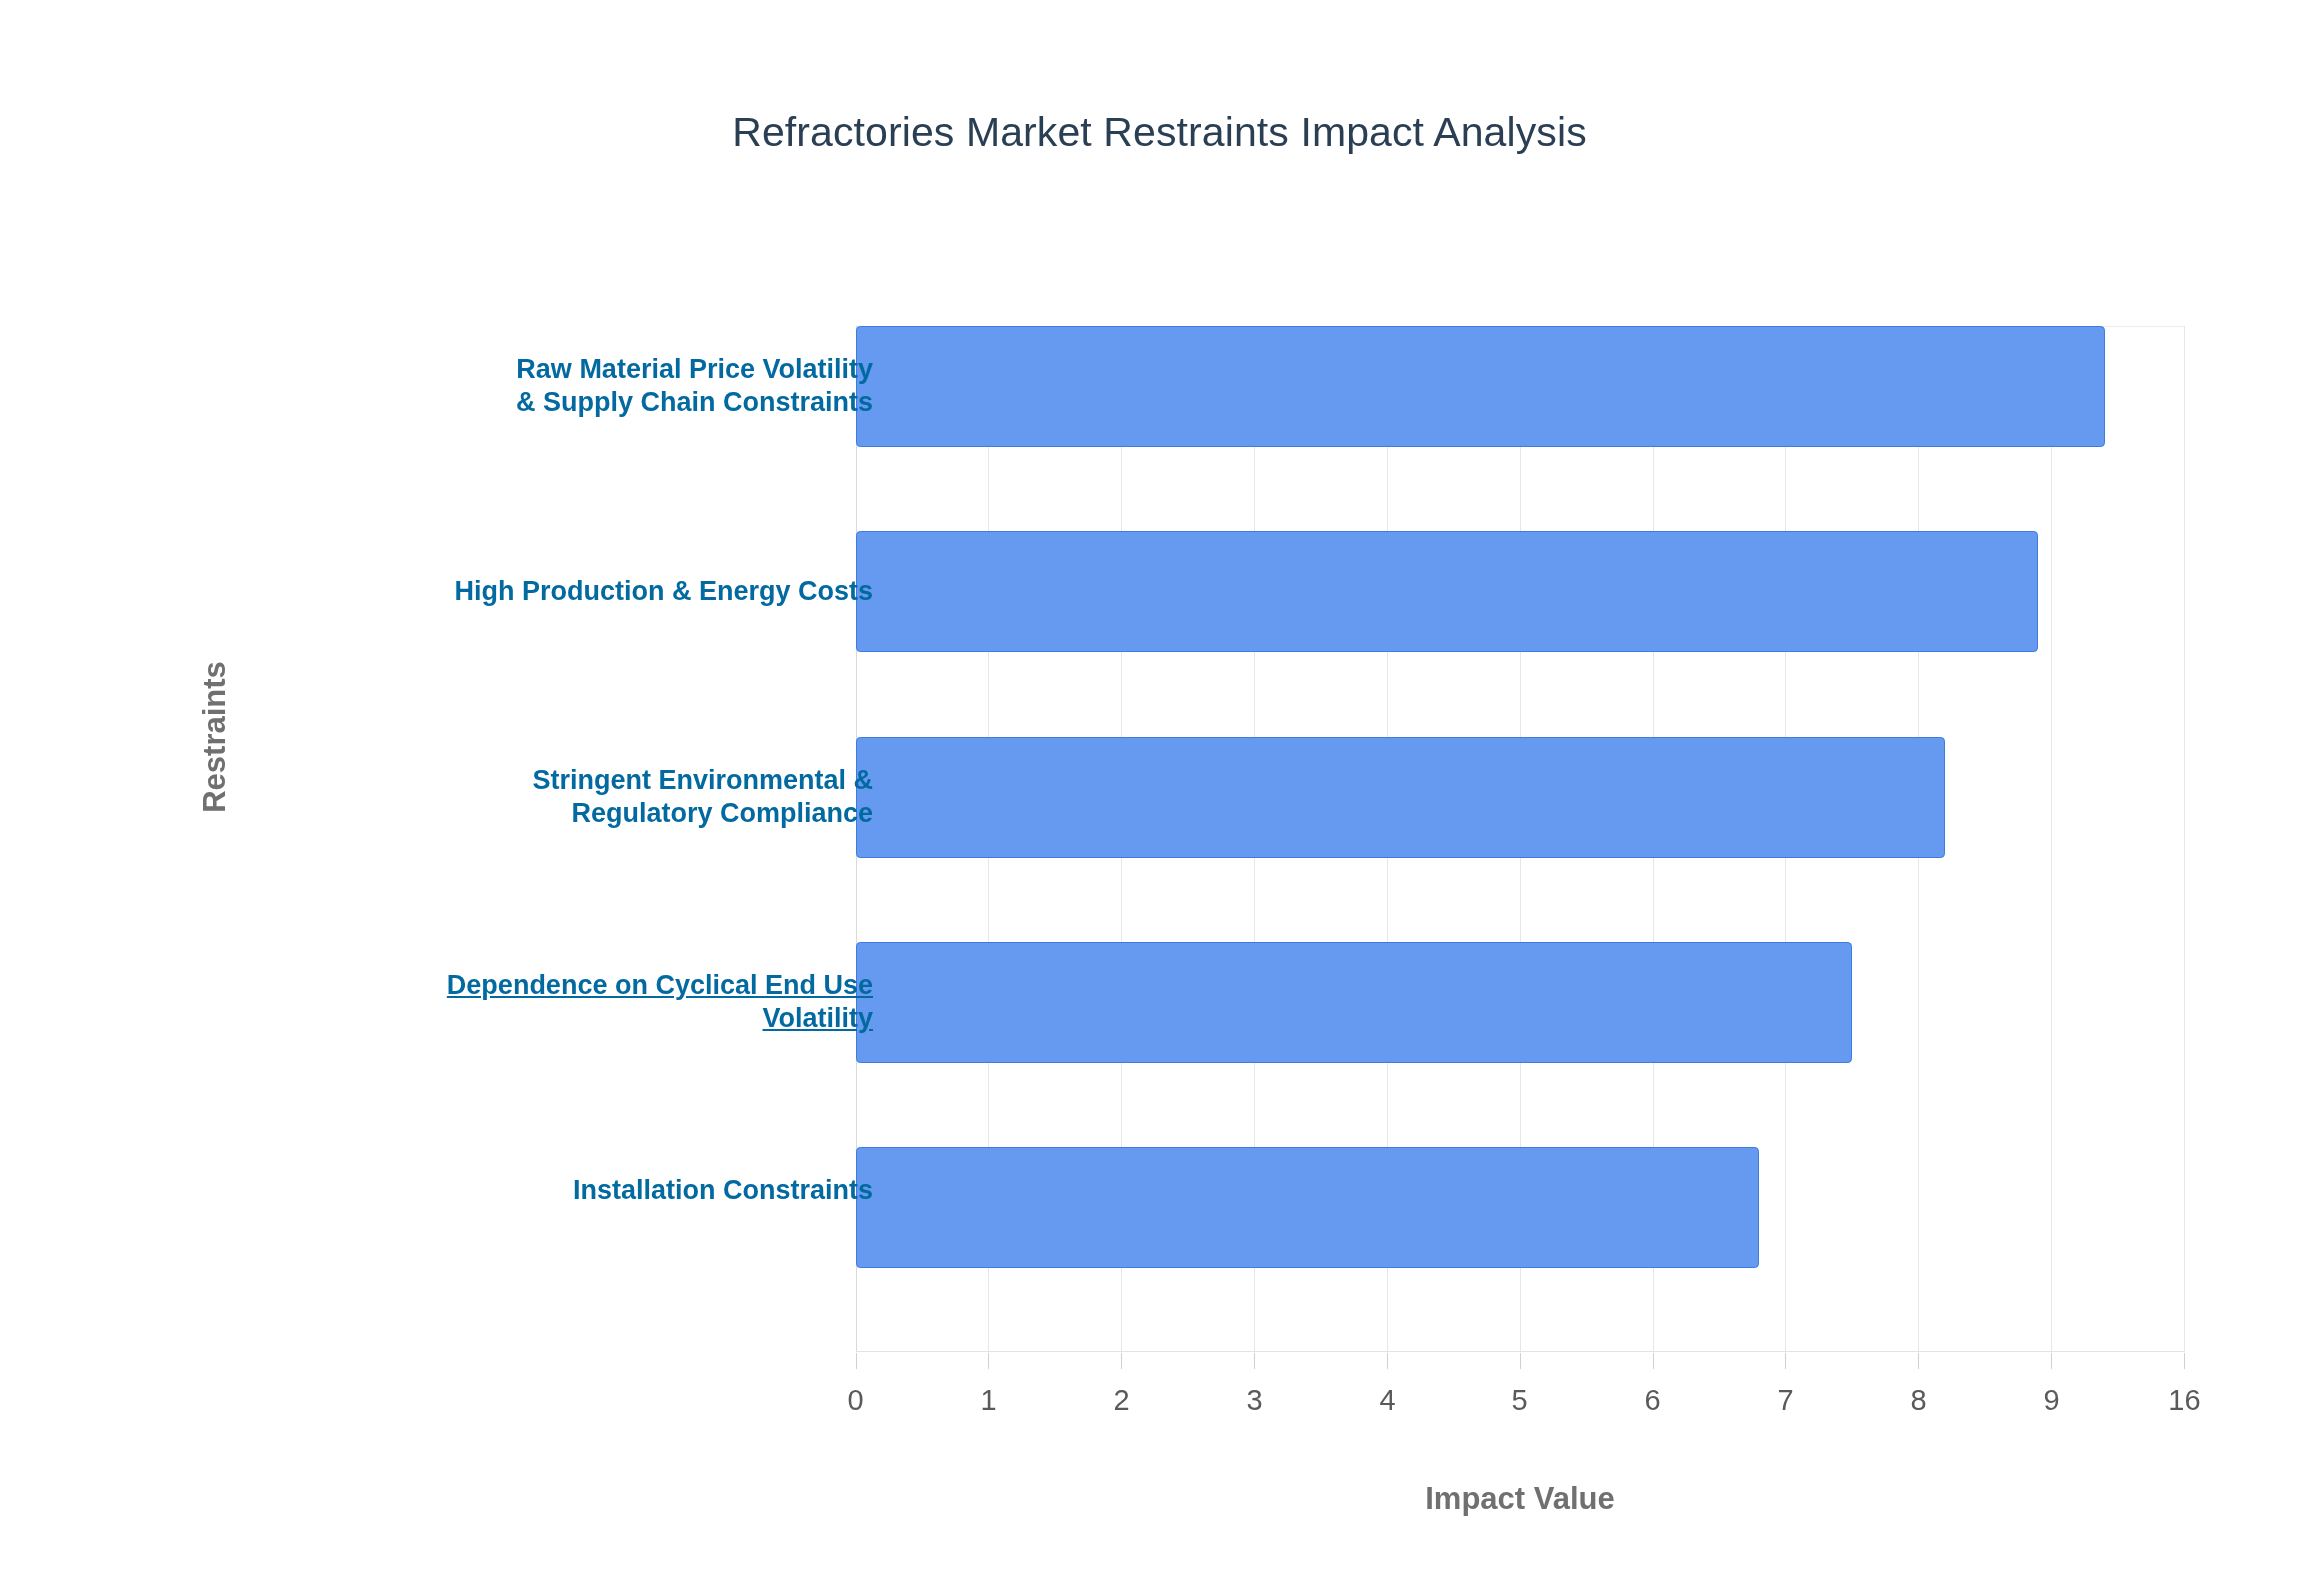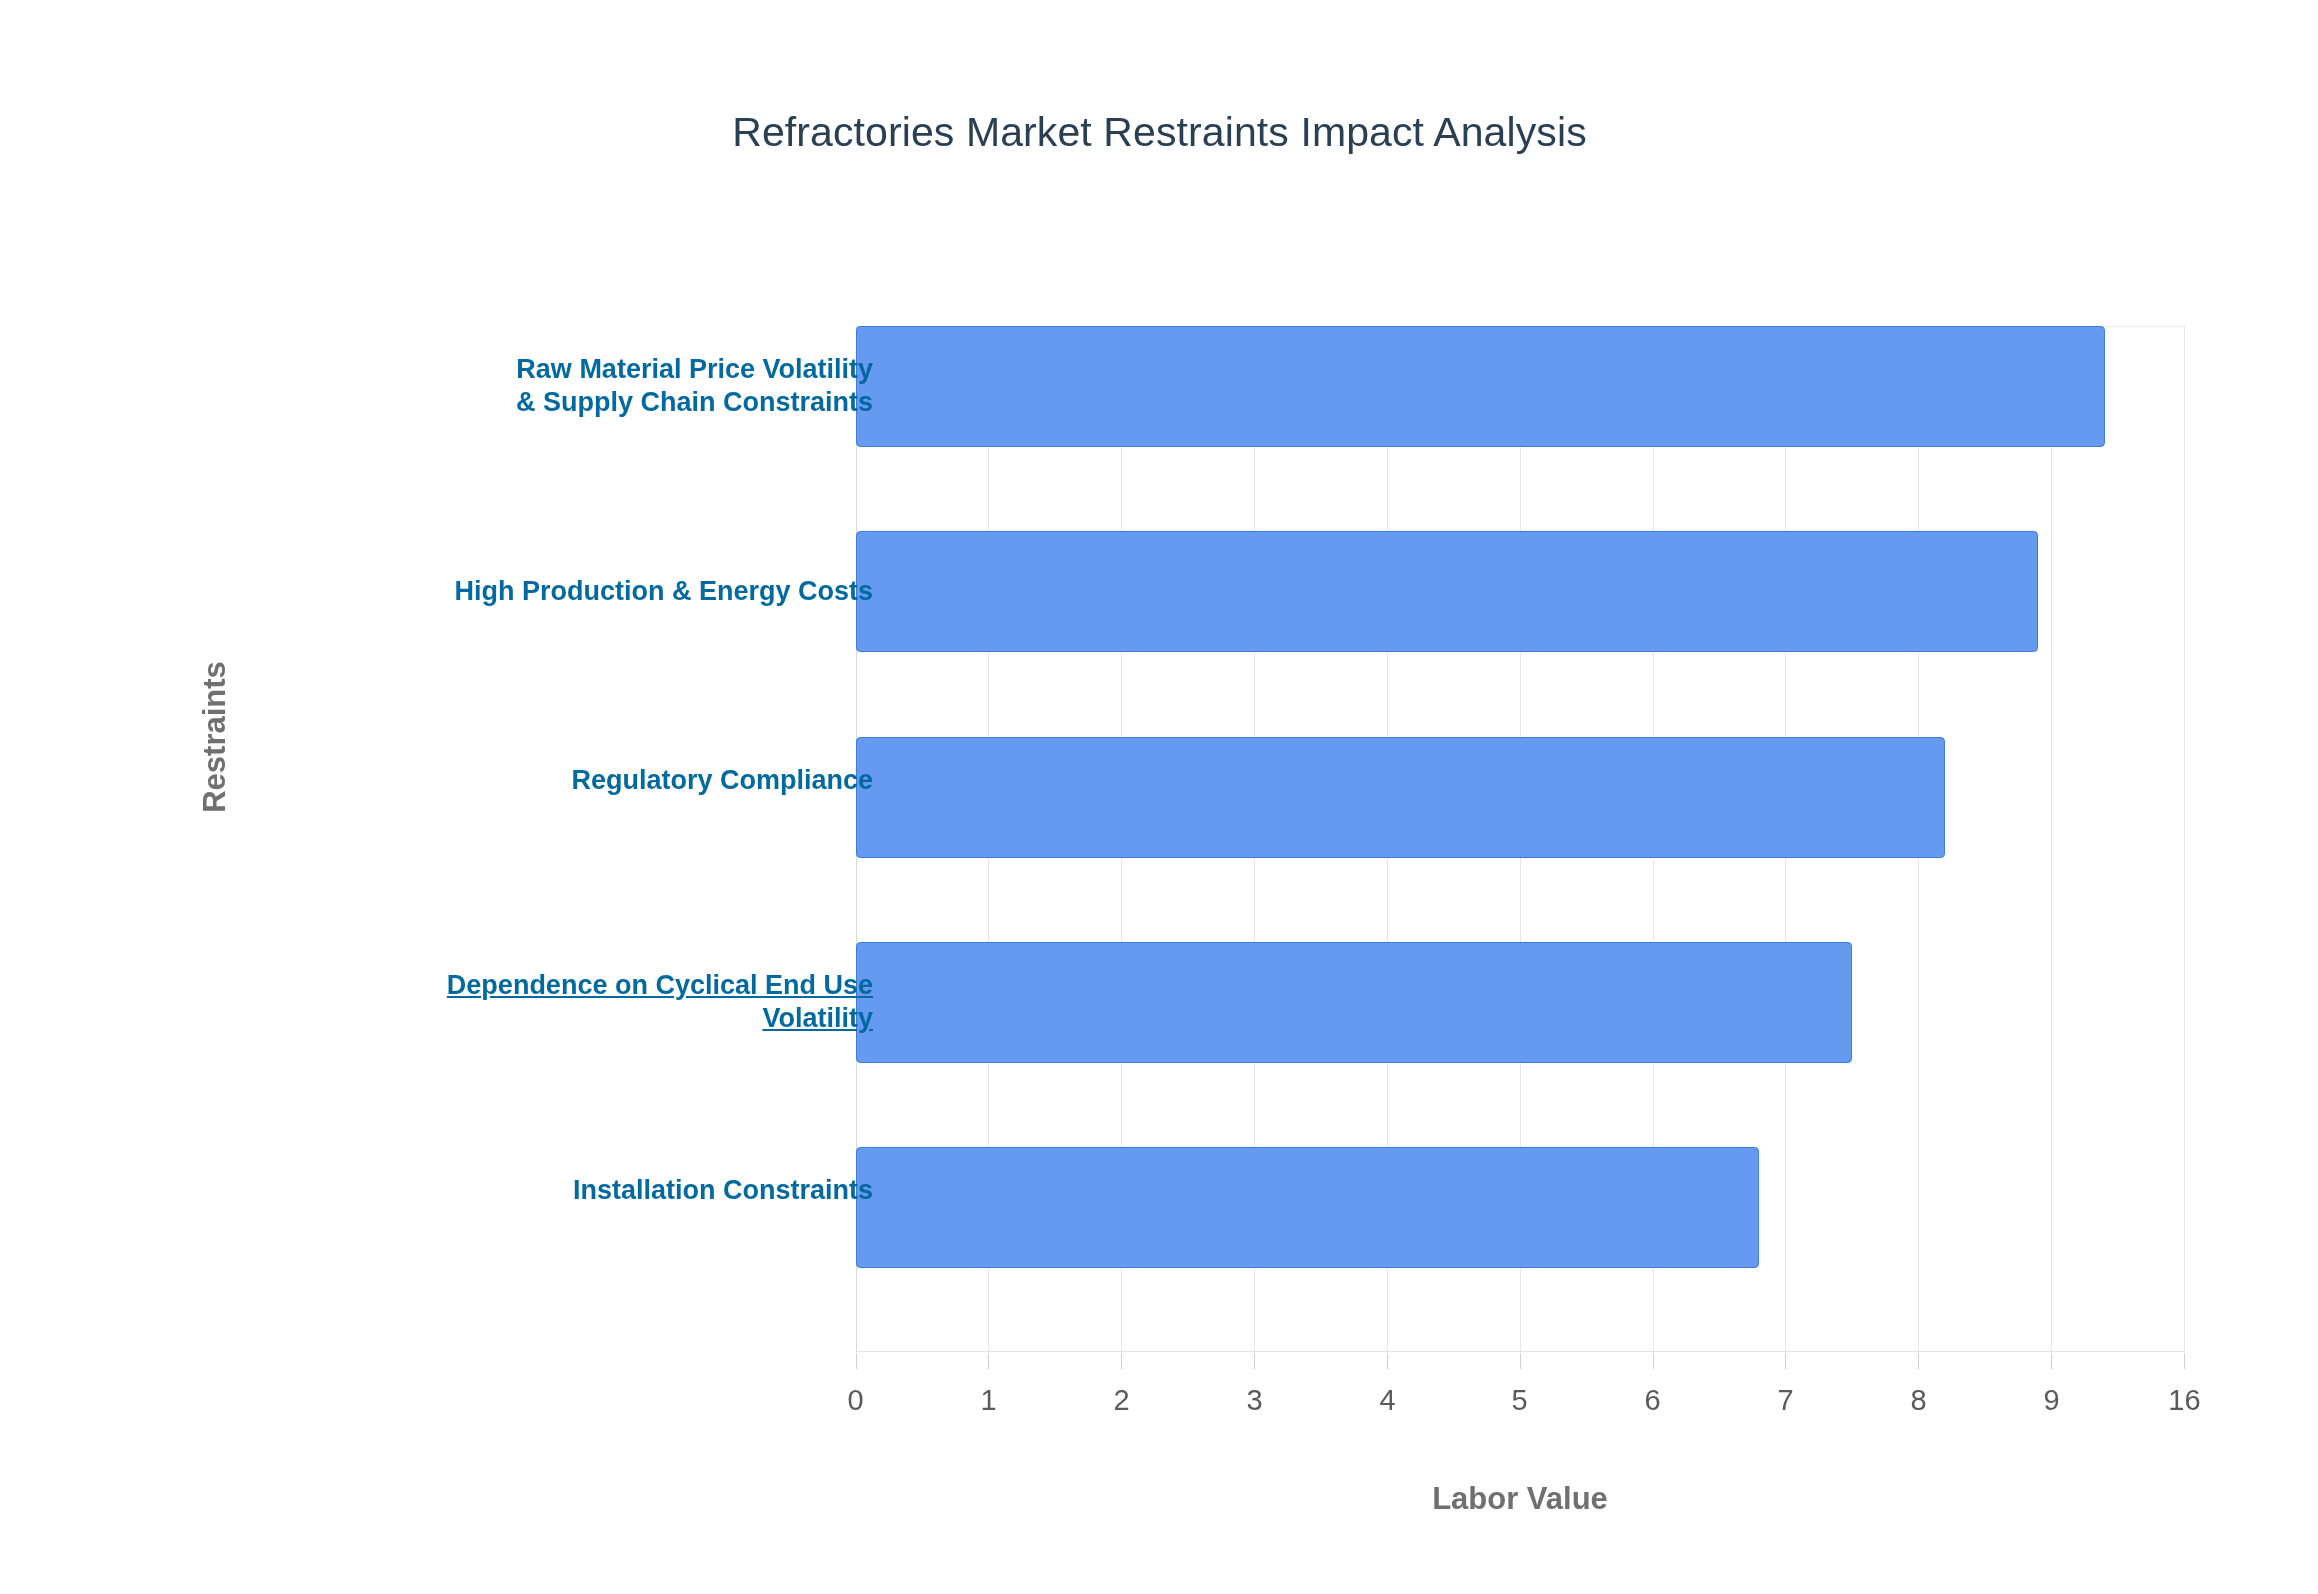--- a/index.html
+++ b/index.html
@@ -198,29 +198,30 @@
 
   <div id="catlabels">
       <div class="cat-label" style="top: 353px;">
         <div>Raw Material Price Volatility</div>
         <div>&amp; Supply Chain Constraints</div>
       </div>
       <div class="cat-label" style="top: 575px;">
         <div>High Production &amp; Energy Costs</div>
       </div>
       <div class="cat-label" style="top: 764px;">
+        <div>Stringent Environmental &amp;</div>
         <div>Regulatory Compliance</div>
       </div>
       <div class="cat-label" style="top: 969px; text-decoration: underline;">
         <div>Dependence on Cyclical End Use</div>
         <div>Volatility</div>
       </div>
       <div class="cat-label" style="top: 1174px;">
         <div>Installation Constraints</div>
       </div>
     </div>
 
-  <div id="xlabel">Labor Value</div>
+  <div id="xlabel">Impact Value</div>
 
   <div id="ylabel">Restraints</div>
 
 </div>
 
 
 </body></html>

